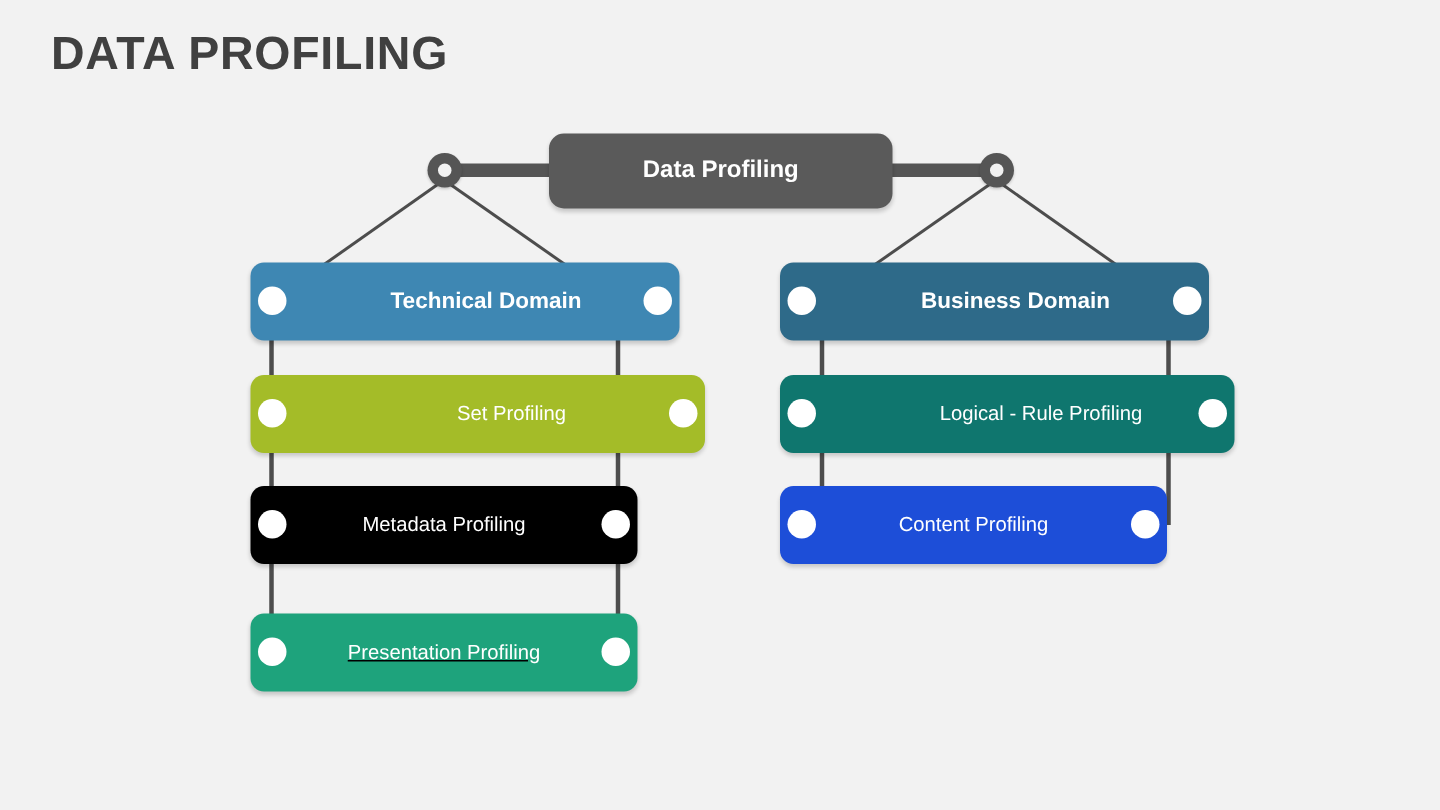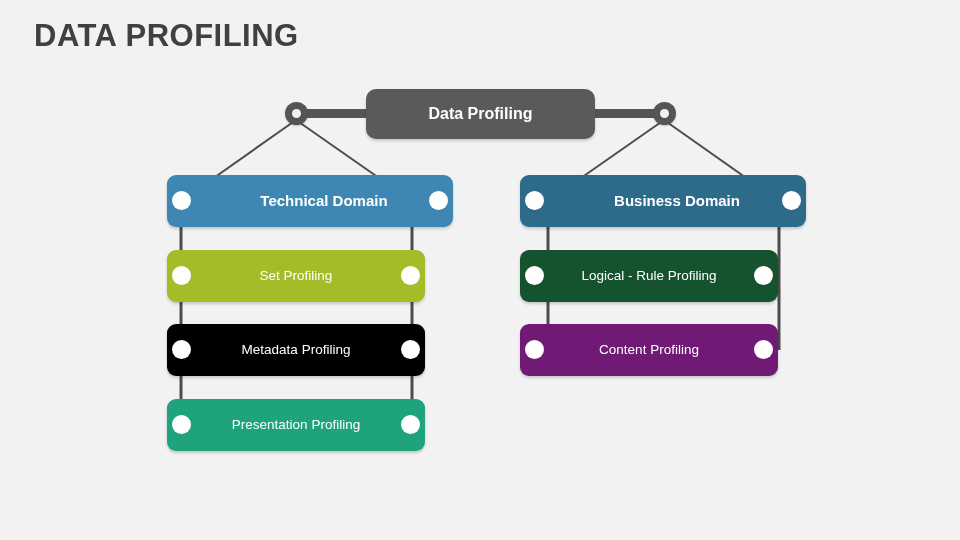--- a/index.html
+++ b/index.html
@@ -76,23 +76,23 @@
     width: 258px;
     height: 52px;
   }
   .leaf-node .node-label {
     font-size: 13.5px;
     font-weight: normal;
   }
   .col-left  { left: 167px; }
   .col-right { left: 520px; align-items: center; }
   .row-1 { top: 175px; padding-left: 28px; }
-  .row-2 { top: 250px; }
+  .row-2 { top: 250px; padding-left: 45px; }
   .row-3 { top: 324px; }
-  .row-4 { top: 399px; }
+  .row-4 { top: 409px; text-decoration: underline; }
 
   
   .dot {
     position: absolute;
     width: 19px;
     height: 19px;
     border-radius: 50%;
     background: #ffffff;
   }
   .dot-left  { left: 5px; }
@@ -182,25 +182,25 @@
     <span class="node-label">Presentation Profiling</span>
     <span class="dot dot-right dot-mid"></span>
   </div>
 
   <div class="node branch-node col-right row-1" style="background:#2e6a89">
     <span class="dot dot-left dot-mid"></span>
     <span class="node-label">Business Domain</span>
     <span class="dot dot-right dot-mid"></span>
   </div>
 
-  <div class="node leaf-node col-right row-2" style="background:#14532d">
+  <div class="node leaf-node col-right row-2" style="background:#0f766e">
     <span class="dot dot-left dot-mid"></span>
     <span class="node-label">Logical - Rule Profiling</span>
     <span class="dot dot-right dot-mid"></span>
   </div>
 
-  <div class="node leaf-node col-right row-3" style="background:#701a75">
+  <div class="node leaf-node col-right row-3" style="background:#1d4ed8">
     <span class="dot dot-left dot-mid"></span>
     <span class="node-label">Content Profiling</span>
     <span class="dot dot-right dot-mid"></span>
   </div>
 
 </div>
 
 </body></html>

